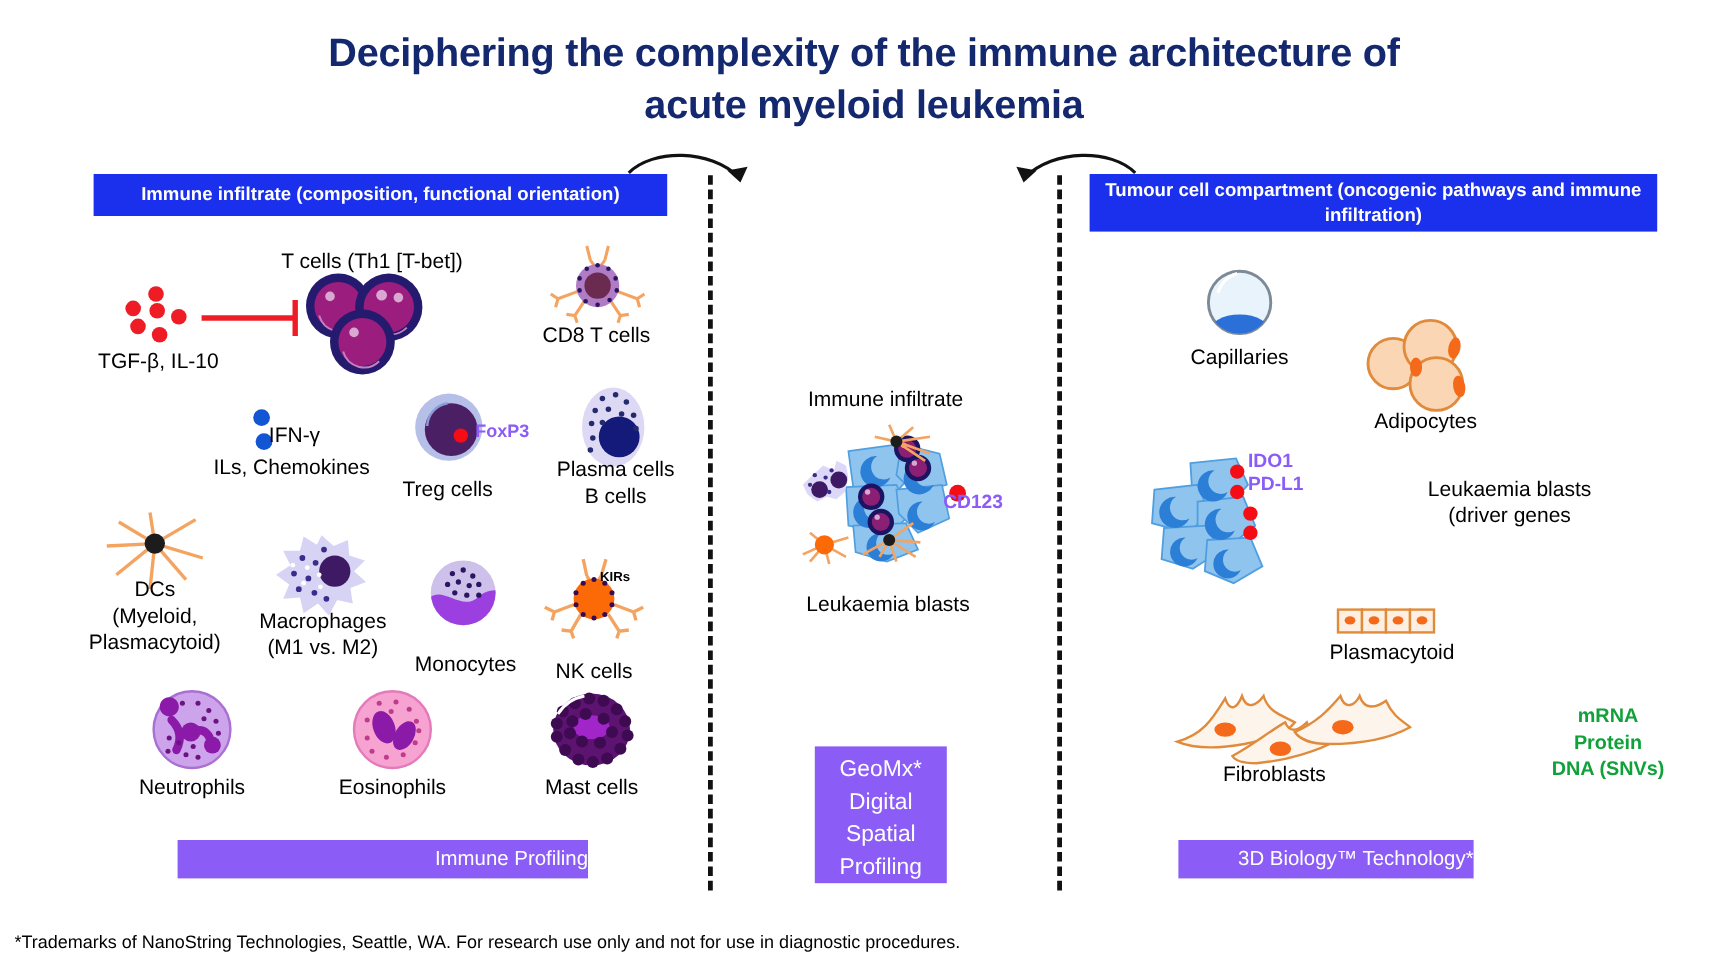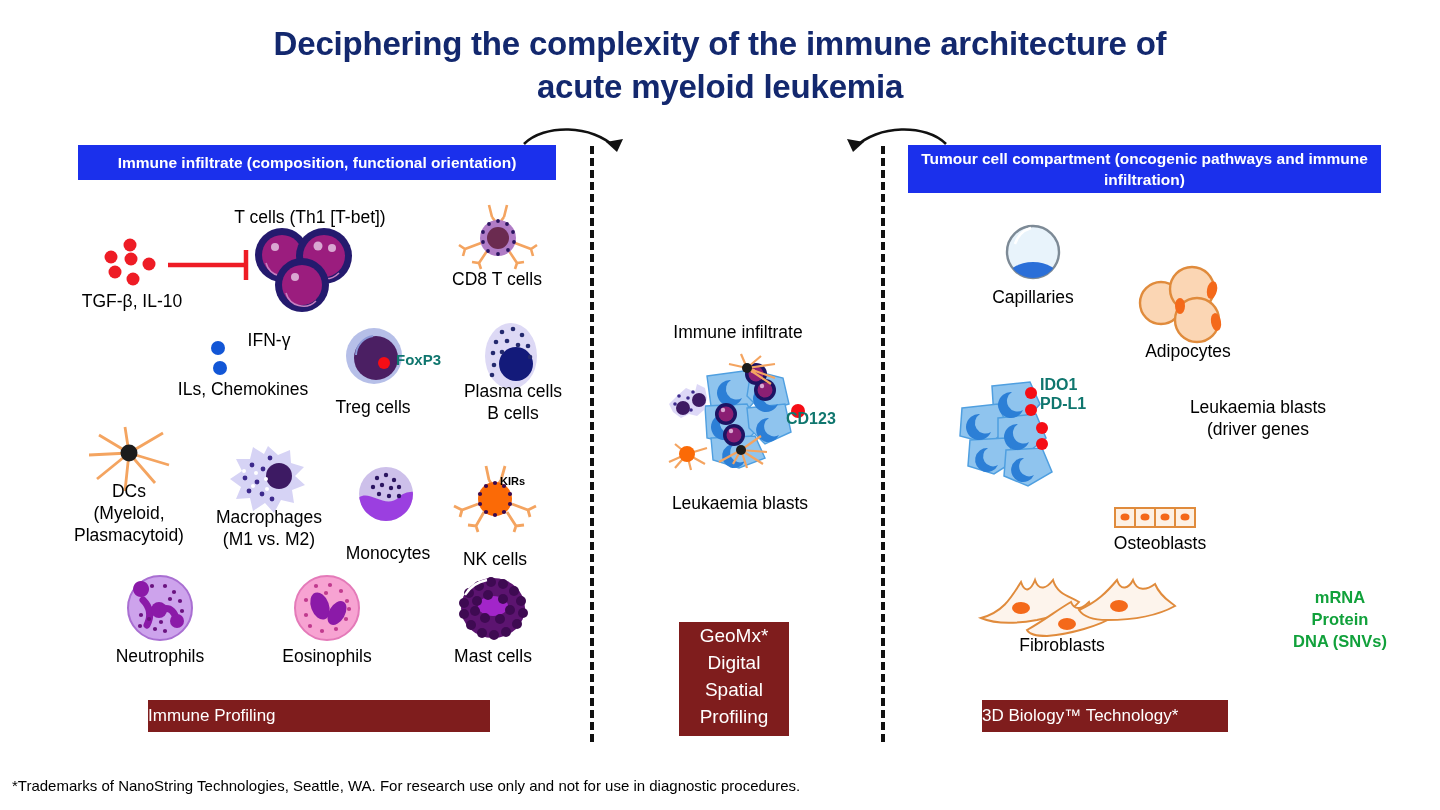--- a/index.html
+++ b/index.html
@@ -31,35 +31,35 @@
   
   .vdash{
     position:absolute;width:0;border-left:4px dashed #111111;
     top:146px;height:596px;
   }
   #dash-1{left:590px;}
   #dash-2{left:881px;}
 
   
   .redchip{
-    position:absolute;background:#7f1d1d;color:#ffffff;text-align:center;
-    display:flex;align-items:center;justify-content:flex-start;
+    position:absolute;background:#8b5cf6;color:#ffffff;text-align:center;
+    display:flex;align-items:center;justify-content:flex-end;
     font-size:17px;line-height:24px;
   }
   #chip-immune{left:148px;top:700px;width:342px;height:32px;}
   #chip-geomx{left:679px;top:622px;width:110px;height:114px;
      flex-direction:column;font-size:19px;line-height:27px;font-weight:normal;}
   #chip-3d{left:982px;top:700px;width:246px;height:32px;font-size:17px;}
 
   
   .lbl{
     position:absolute;color:#000000;font-size:17.5px;line-height:22px;
     text-align:center;white-space:pre-line;
   }
-  .lbl.red{color:#0f766e;font-weight:bold;font-size:15px;line-height:20px;}
+  .lbl.red{color:#8b5cf6;font-weight:bold;font-size:15px;line-height:20px;}
   .lbl.green{color:#11a13b;font-weight:bold;font-size:16.5px;line-height:22px;}
   .lbl.kbold{font-weight:bold;font-size:11px;}
 
   
   .foot{
     position:absolute;left:12px;top:776px;color:#000;
     font-size:15px;line-height:20px;
   }
 
   
@@ -160,21 +160,21 @@
     </svg>
   </div>
   <div class="lbl" style="left:427px;top:268px;width:140px;">CD8 T cells</div>
 
   <div class="art" style="left:208px;top:340px;">
     <svg width="30" height="38" viewBox="0 0 30 38">
       <circle cx="10" cy="8" r="7" fill="#1256d6"></circle>
       <circle cx="12" cy="28" r="7" fill="#1256d6"></circle>
     </svg>
   </div>
-  <div class="lbl" style="left:224px;top:329px;width:90px;text-align:center;">IFN-γ</div>
+  <div class="lbl" style="left:224px;top:351px;width:90px;text-align:left;">IFN-γ</div>
   <div class="lbl" style="left:148px;top:378px;width:190px;">ILs, Chemokines</div>
 
   <div class="art" style="left:343px;top:325px;">
     <svg width="62" height="62" viewBox="0 0 62 62">
       <circle cx="31" cy="31" r="28" fill="#b6bfe8"></circle>
       <circle cx="33" cy="33" r="22" fill="#4b1f63"></circle>
       <path d="M13,30 a20,20 0 0 1 17,-19" fill="none" stroke="#8c9ad8" stroke-width="2"></path>
       <circle cx="41" cy="38" r="6" fill="#f50d15"></circle>
     </svg>
   </div>
@@ -524,21 +524,21 @@
         <rect x="62" y="3" width="20" height="19"></rect>
       </g>
       <g fill="#f4691a">
         <ellipse cx="12" cy="12" rx="4.5" ry="3.5"></ellipse>
         <ellipse cx="32" cy="12" rx="4.5" ry="3.5"></ellipse>
         <ellipse cx="52" cy="12" rx="4.5" ry="3.5"></ellipse>
         <ellipse cx="72" cy="12" rx="4.5" ry="3.5"></ellipse>
       </g>
     </svg>
   </div>
-  <div class="lbl" style="left:1100px;top:532px;width:120px;">Osteoblasts</div>
+  <div class="lbl" style="left:1100px;top:532px;width:120px;">Plasmacytoid</div>
 
   <div class="art" style="left:975px;top:572px;">
     <svg width="200" height="72" viewBox="0 0 200 72">
       <g stroke="#e08b3c" stroke-width="2" fill="#fdf4ec">
         <path d="M6,46 C28,40 36,26 46,10 C50,22 56,18 60,8 C64,20 72,16 78,8
                  C82,22 94,24 104,30 C96,40 80,44 62,48 C40,52 20,52 6,46 Z"></path>
         <path d="M52,58 C70,48 82,38 96,30 C100,40 108,36 114,30
                  C118,42 130,40 140,44 C124,54 96,62 72,64 C62,64 54,62 52,58 Z"></path>
         <path d="M104,38 C122,30 132,20 142,8 C146,20 154,16 158,8
                  C162,20 172,18 180,12 C186,26 196,30 200,34

